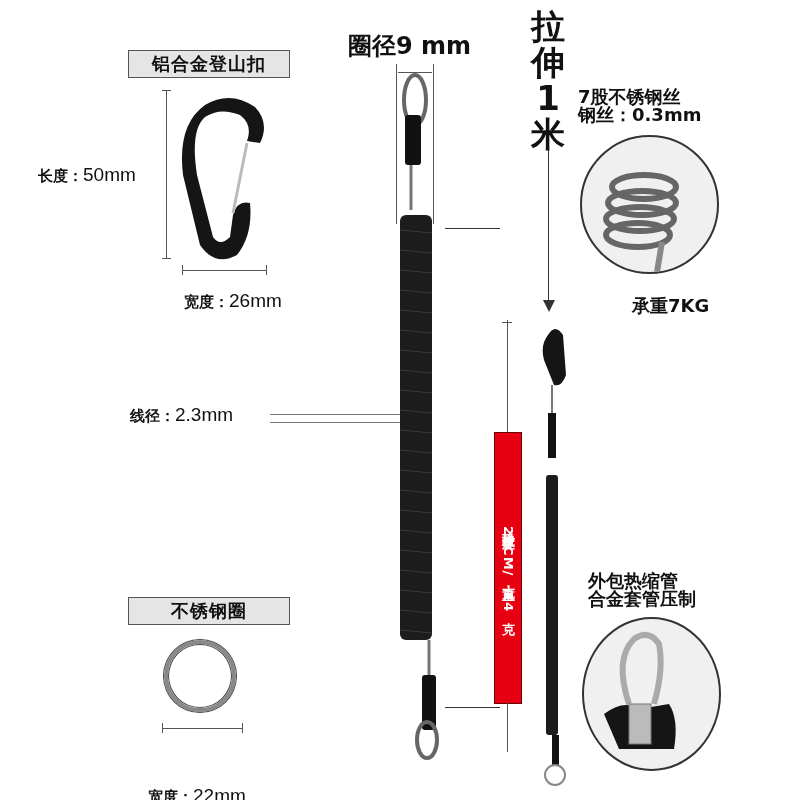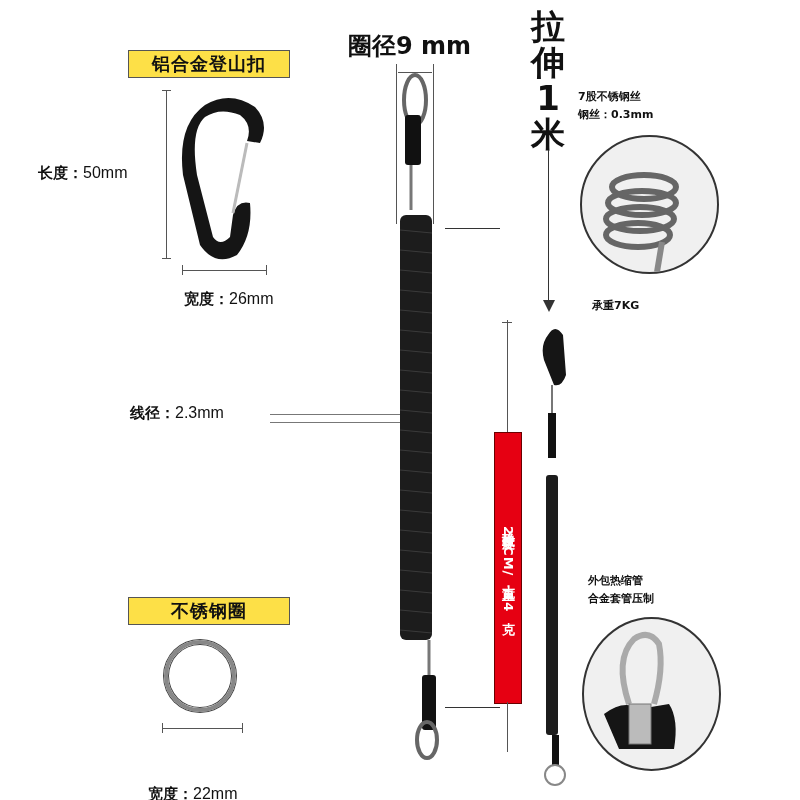--- a/index.html
+++ b/index.html
@@ -1,28 +1,28 @@
 <!DOCTYPE html>
 <html><head>
 <meta charset="utf-8">
 <style>
   html, body { margin:0; padding:0; }
   body { width:800px; height:800px; background:#ffffff; position:relative; overflow:hidden; font-family:"DejaVu Sans", sans-serif; color:#111; }
   .abs { position:absolute; }
-  .label-box { position:absolute; border:1px solid #555; background:#fde047; font-weight:bold; font-size:18px; text-align:center; line-height:26px; letter-spacing:1px; }
+  .label-box { position:absolute; border:1px solid #555; background:#e5e5e5; font-weight:bold; font-size:18px; text-align:center; line-height:26px; letter-spacing:1px; }
   .dim-text { position:absolute; font-size:15px; font-weight:bold; color:#111; white-space:nowrap; }
-  .dim-text .num { font-weight:normal; font-family:"Liberation Sans", sans-serif; font-size:16px; }
+  .dim-text .num { font-weight:normal; font-family:"Liberation Sans", sans-serif; font-size:19px; }
   .title-top { position:absolute; font-weight:bold; font-size:24px; white-space:nowrap; }
   .vline { position:absolute; background:#555; width:1px; }
   .hline { position:absolute; background:#555; height:1px; }
   .stretch-title { position:absolute; font-weight:bold; font-size:34px; line-height:36px; width:40px; text-align:center; }
   .red-bar { position:absolute; background:#e60012; border:1px solid #6a0000; color:#fff; writing-mode:vertical-rl; font-size:13px; font-weight:bold; display:flex; align-items:center; justify-content:center; letter-spacing:1px; }
   .support { position:absolute; color:#e60012; font-weight:bold; font-family:"Liberation Sans", sans-serif; font-size:30px; line-height:38px; }
   .circle { position:absolute; border-radius:50%; border:2px solid #333; background:#f0f0f0; overflow:hidden; }
-  .note { position:absolute; font-size:11px; font-weight:bold; white-space:nowrap; line-height:18px; }
+  .note { position:absolute; font-size:18px; font-weight:bold; white-space:nowrap; line-height:18px; }
 </style>
 </head>
 <body>
 
 <div class="label-box" style="left:128px;top:50px;width:160px;height:26px;">铝合金登山扣</div>
 
 <div class="vline" style="left:166px;top:90px;height:168px;"></div>
 <div class="hline" style="left:162px;top:90px;width:9px;"></div>
 <div class="hline" style="left:162px;top:258px;width:9px;"></div>
 
@@ -124,21 +124,21 @@
   <svg width="135" height="135" viewBox="0 0 135 135">
     <g fill="none" stroke="#666" stroke-width="6">
       <ellipse cx="62" cy="50" rx="32" ry="12"></ellipse>
       <ellipse cx="60" cy="66" rx="34" ry="12"></ellipse>
       <ellipse cx="58" cy="82" rx="34" ry="12"></ellipse>
       <ellipse cx="56" cy="98" rx="32" ry="12"></ellipse>
     </g>
     <path d="M80 105 L75 135" stroke="#888" stroke-width="6"></path>
   </svg>
 </div>
-<div class="note" style="left:592px;top:297px;">承重7KG</div>
+<div class="note" style="left:632px;top:297px;">承重7KG</div>
 
 <div class="support" style="left:605px;top:384px;">
 </div>
 
 <div class="note" style="left:588px;top:572px;">
   <div>外包热缩管</div>
   <div>合金套管压制</div>
 </div>
 <div class="circle" style="left:582px;top:617px;width:135px;height:150px;">
   <svg width="135" height="150" viewBox="0 0 135 150">

